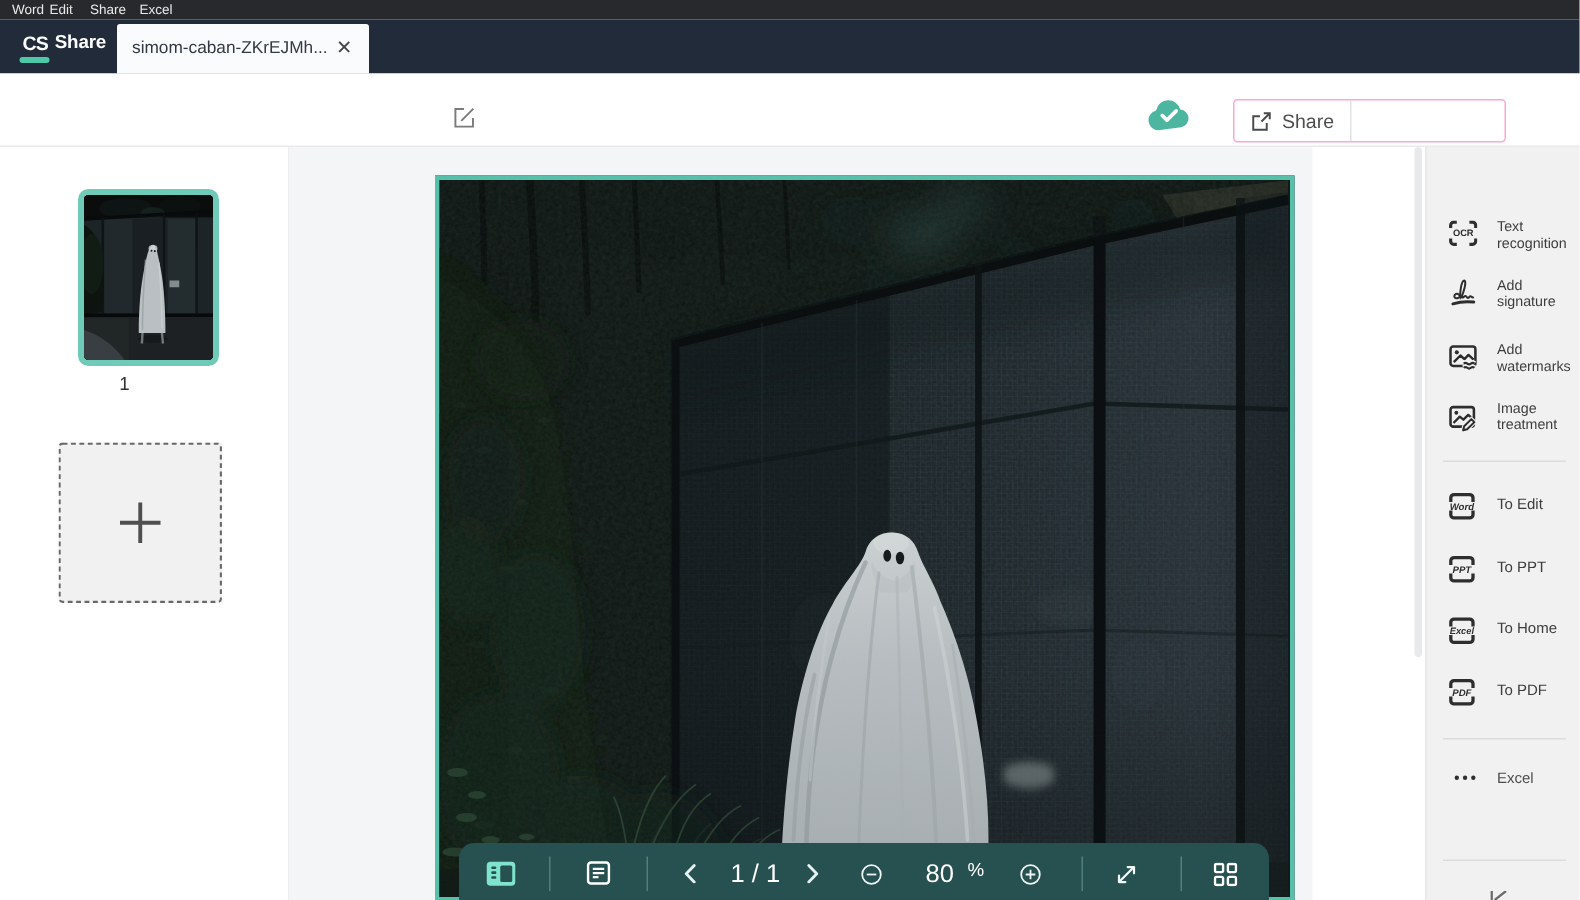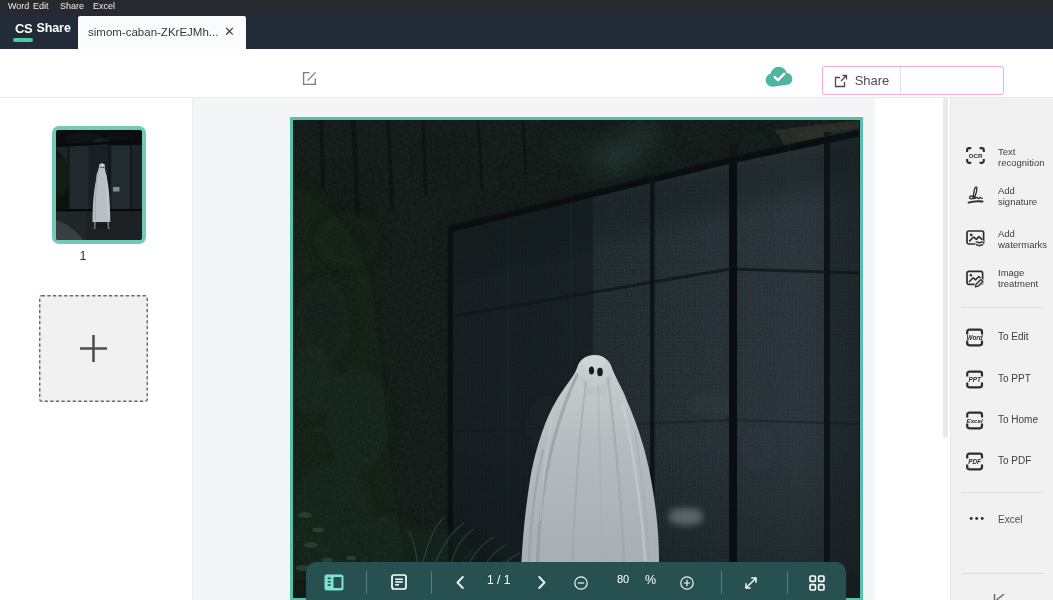--- a/index.html
+++ b/index.html
@@ -25,21 +25,21 @@
 #btns svg { margin-right:7px; }
 #content { position:absolute; left:0; top:98px; width:875px; height:502px; background:#f4f5f6; }
 #leftbar { position:absolute; left:0; top:0; width:193px; height:502px; background:#fff; border-right:1px solid #ededee; }
 #thumb { position:absolute; left:52px; top:28px; width:94px; height:118px; border:4px solid #6fcbb7; border-radius:7px; overflow:hidden; background:#14191b; }
 #pnum { position:absolute; left:36px; top:151px; width:94px; text-align:center; font-size:12.5px; color:#333; }
 #dashed { position:absolute; left:39px; top:197px; width:109px; height:107px; background:#f1f1f1; }
 
 #imgwrap { position:absolute; left:289.5px; top:18.5px; width:573.5px; height:484px; border:3.5px solid #57c0ab; background:#11181a; overflow:hidden; }
 #toolbar { position:absolute; left:306px; top:464px; width:540px; height:38px; background:#275051; border-radius:10px 10px 0 0; }
 #toolbar .sep { position:absolute; top:9px; width:1px; height:23px; background:#50807d; }
-#toolbar .txt { position:absolute; color:#fff; font-size:12px; }
+#toolbar .txt { position:absolute; color:#fff; font-size:17px; }
 #scrollv { position:absolute; left:943px; top:0px; width:5px; height:340px; background:#e8e9eb; border-radius:2.5px; }
 #rightbar { position:absolute; left:950px; top:0; width:103px; height:502px; background:#f1f1f1; border-left:1px solid #e6e6e6; }
 #rightbar svg { position:absolute; }
 .rlab { position:absolute; left:47px; font-size:9.5px; color:#3d3d3d; line-height:11px; }
 .rlab2 { position:absolute; left:47px; font-size:10px; color:#3d3d3d; }
 .rhr { position:absolute; left:11px; width:82px; height:1px; background:#dcdcdc; }
 </style>
 </head>
 <body>
 <div id="menubar">
@@ -402,21 +402,21 @@
       <path d="M6.8,1 L1.5,6.5 L6.8,12" stroke="#e4f2f0" stroke-width="1.9" stroke-linecap="round" stroke-linejoin="round"></path>
     </svg>
     <div class="txt" style="left:181px;top:11px">1 / 1</div>
     <svg style="position:absolute;left:232px;top:14px" width="8" height="13" viewBox="0 0 8 13" fill="none">
       <path d="M1.2,1 L6.5,6.5 L1.2,12" stroke="#e4f2f0" stroke-width="1.9" stroke-linecap="round" stroke-linejoin="round"></path>
     </svg>
     <svg style="position:absolute;left:268px;top:14px" width="14" height="14" viewBox="0 0 14 14" fill="none">
       <circle cx="7" cy="7" r="6.2" stroke="#eef6f5" stroke-width="1.2"></circle>
       <path d="M3.8,7 H10.2" stroke="#eef6f5" stroke-width="1.2"></path>
     </svg>
-    <div class="txt" style="left:311px;top:11px;font-size:11px">80</div>
+    <div class="txt" style="left:311px;top:11px;font-size:17px">80</div>
     <div class="txt" style="left:339px;top:11px;font-size:12.5px">%</div>
     <svg style="position:absolute;left:374px;top:14px" width="14" height="14" viewBox="0 0 14 14" fill="none">
       <circle cx="7" cy="7" r="6.2" stroke="#eef6f5" stroke-width="1.2"></circle>
       <path d="M3.8,7 H10.2 M7,3.8 V10.2" stroke="#eef6f5" stroke-width="1.2"></path>
     </svg>
     <div class="sep" style="left:415px"></div>
     <svg style="position:absolute;left:438px;top:14px" width="14" height="14" viewBox="0 0 14 14" fill="none" stroke="#f2f8f7" stroke-width="1.5" stroke-linecap="round" stroke-linejoin="round">
       <path d="M2.2,11.8 L11.8,2.2"></path>
       <path d="M7.8,2 H12 V6.2"></path>
       <path d="M2,7.8 V12 H6.2"></path>

